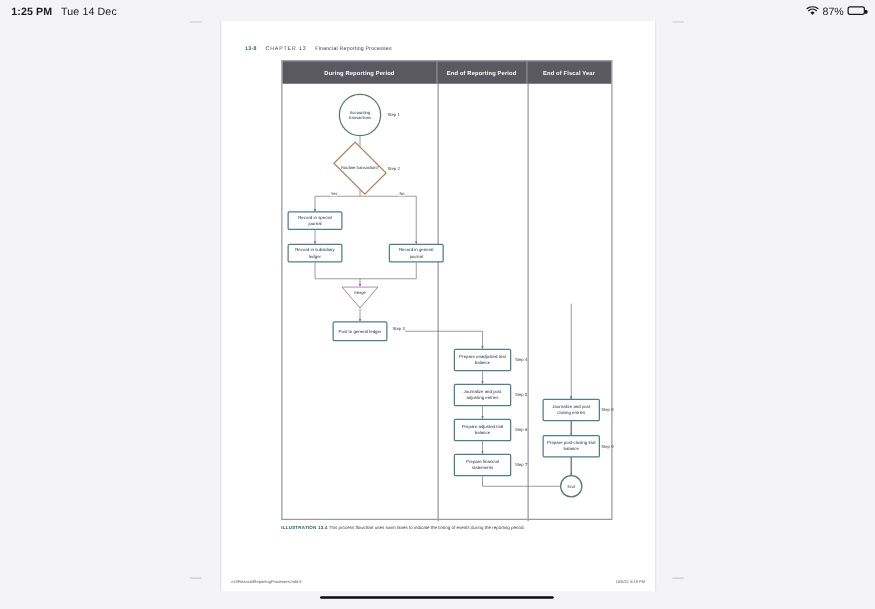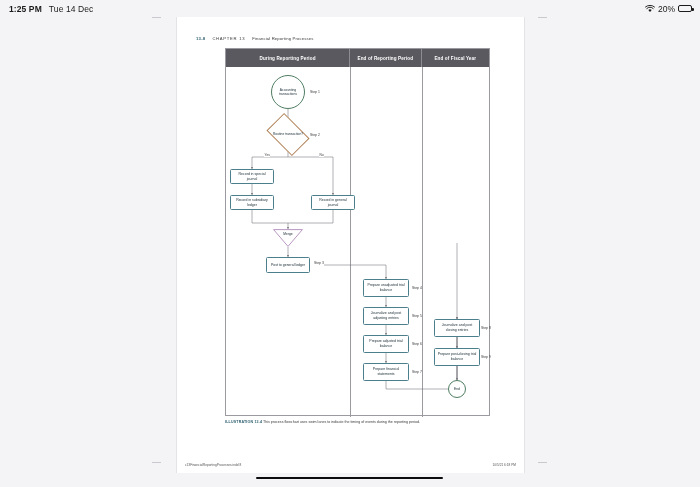--- a/index.html
+++ b/index.html
@@ -164,21 +164,21 @@
       <span class="sb-date">Tue 14 Dec</span>
     </div>
     <div class="sb-right">
       <span class="wifi">
         <svg width="10" height="8" viewBox="0 0 20 15">
           <path d="M10 13.4 L6.6 9.6 a5 5 0 0 1 6.8 0 Z" fill="#1b1b1b"></path>
           <path d="M3.6 6.6 a9.6 9.6 0 0 1 12.8 0" stroke="#1b1b1b" stroke-width="1.9" fill="none" stroke-linecap="round"></path>
           <path d="M1 3.4 a13.8 13.8 0 0 1 18 0" stroke="#1b1b1b" stroke-width="1.9" fill="none" stroke-linecap="round"></path>
         </svg>
       </span>
-      <span class="sb-batt-pct">20%</span>
+      <span class="sb-batt-pct">87%</span>
       <span class="batt-shell">
         <span class="batt-fill" style="width:87%"></span>
       </span>
     </div>
   </div>
 
   <div class="grab-dots">
     <span></span>
       <span></span>
       <span></span>

